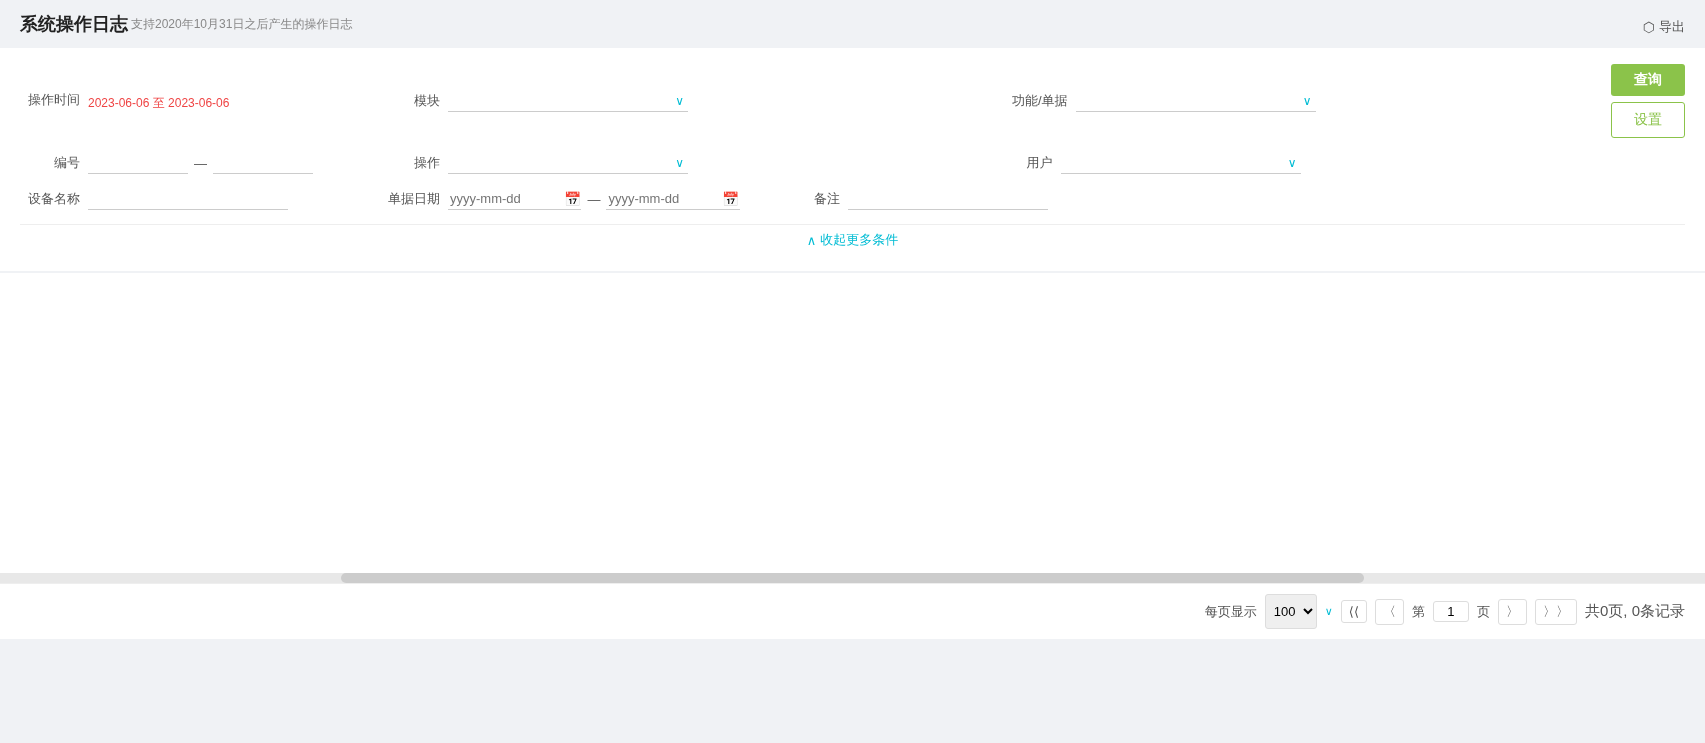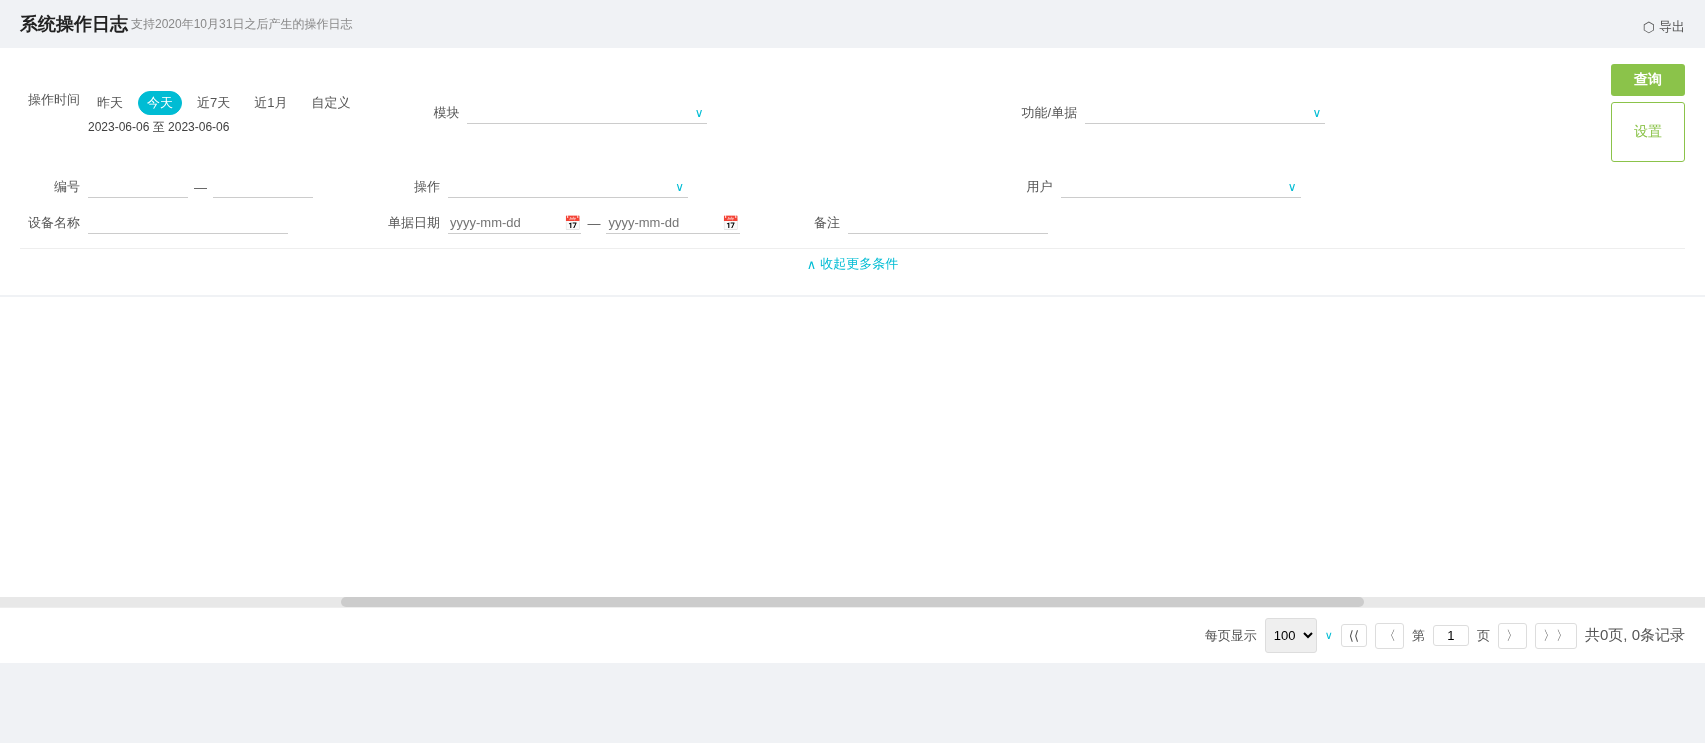--- a/index.html
+++ b/index.html
@@ -55,21 +55,21 @@
       position: absolute; right: 4px; top: 50%; transform: translateY(-50%);
       pointer-events: none; color: #00bcd4; font-size: 12px;
     }
     .dash { color: #555; margin: 0 6px; }
     .query-btn {
       background: #8bc34a; color: #fff; border: none; padding: 7px 22px;
       border-radius: 3px; cursor: pointer; font-size: 14px; font-weight: bold;
     }
     .setting-btn {
       background: #fff; color: #8bc34a; border: 1px solid #8bc34a;
-      padding: 20px 22px; border-radius: 3px; cursor: pointer; font-size: 14px;
+      padding: 8px 22px; border-radius: 3px; cursor: pointer; font-size: 14px;
     }
     .btn-group {
       display: flex; flex-direction: column; gap: 6px; margin-left: 16px;
     }
 
     .collapse-bar {
       text-align: center; padding: 6px; background: #fff; border-top: 1px solid #eee;
       cursor: pointer; color: #00bcd4; font-size: 13px; display: flex;
       align-items: center; justify-content: center; gap: 4px;
     }
@@ -146,28 +146,21 @@
     <span>导出</span>
   </button>
 </div>
 
 <div class="filter-section">
 
   <div class="filter-row">
     <div style="display:flex; align-items:flex-start; flex:0 0 auto; min-width:320px;">
       <span class="filter-label">操作时间</span>
       <div>
-        <div class="time-filters">
-          <button class="time-btn">昨天</button>
-          <button class="time-btn active">今天</button>
-          <button class="time-btn">近7天</button>
-          <button class="time-btn">近1月</button>
-          <button class="time-btn">自定义</button>
-        </div>
-        <div style="font-size:12px; color:#404040; margin-top:4px;">2023-06-06 至 2023-06-06</div>
+        <div style="font-size:12px; color:#ef4444; margin-top:4px;">2023-06-06 至 2023-06-06</div>
       </div>
     </div>
 
     <div style="display:flex; align-items:center; flex:1; justify-content:space-between;">
 
       <div style="display:flex; align-items:center; flex:1; margin-left:40px;">
         <span class="filter-label">模块</span>
         <div class="filter-select-wrapper">
           <select>
             <option value=""></option>

